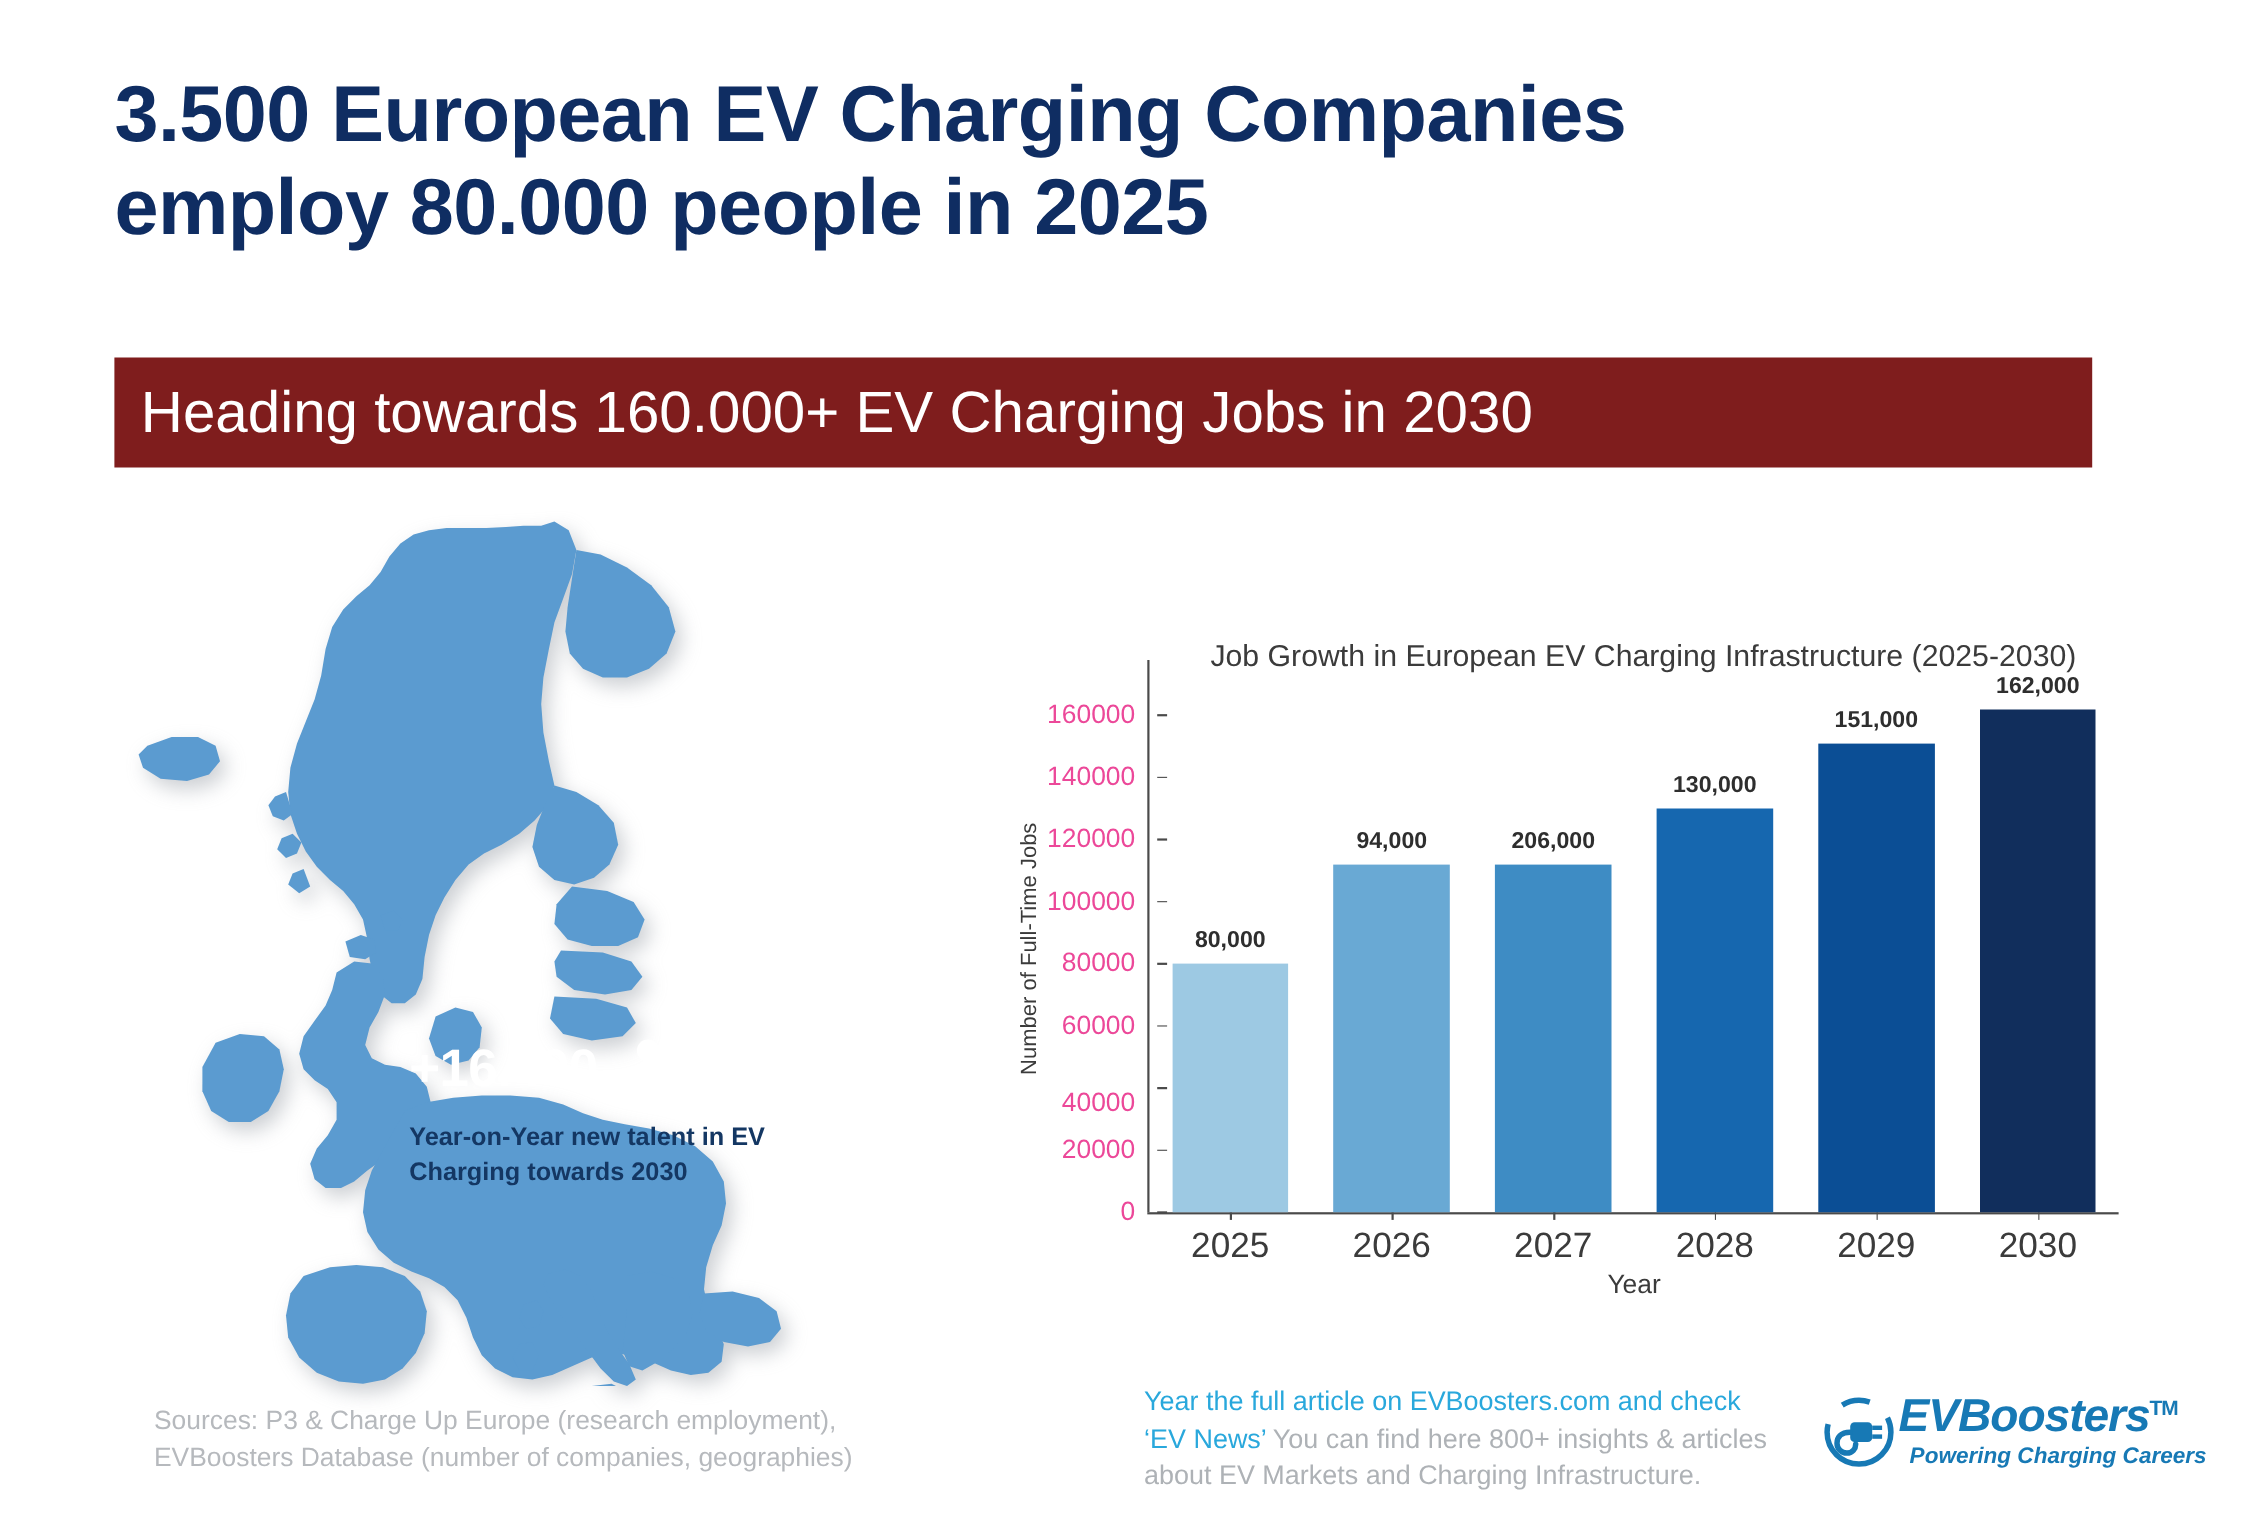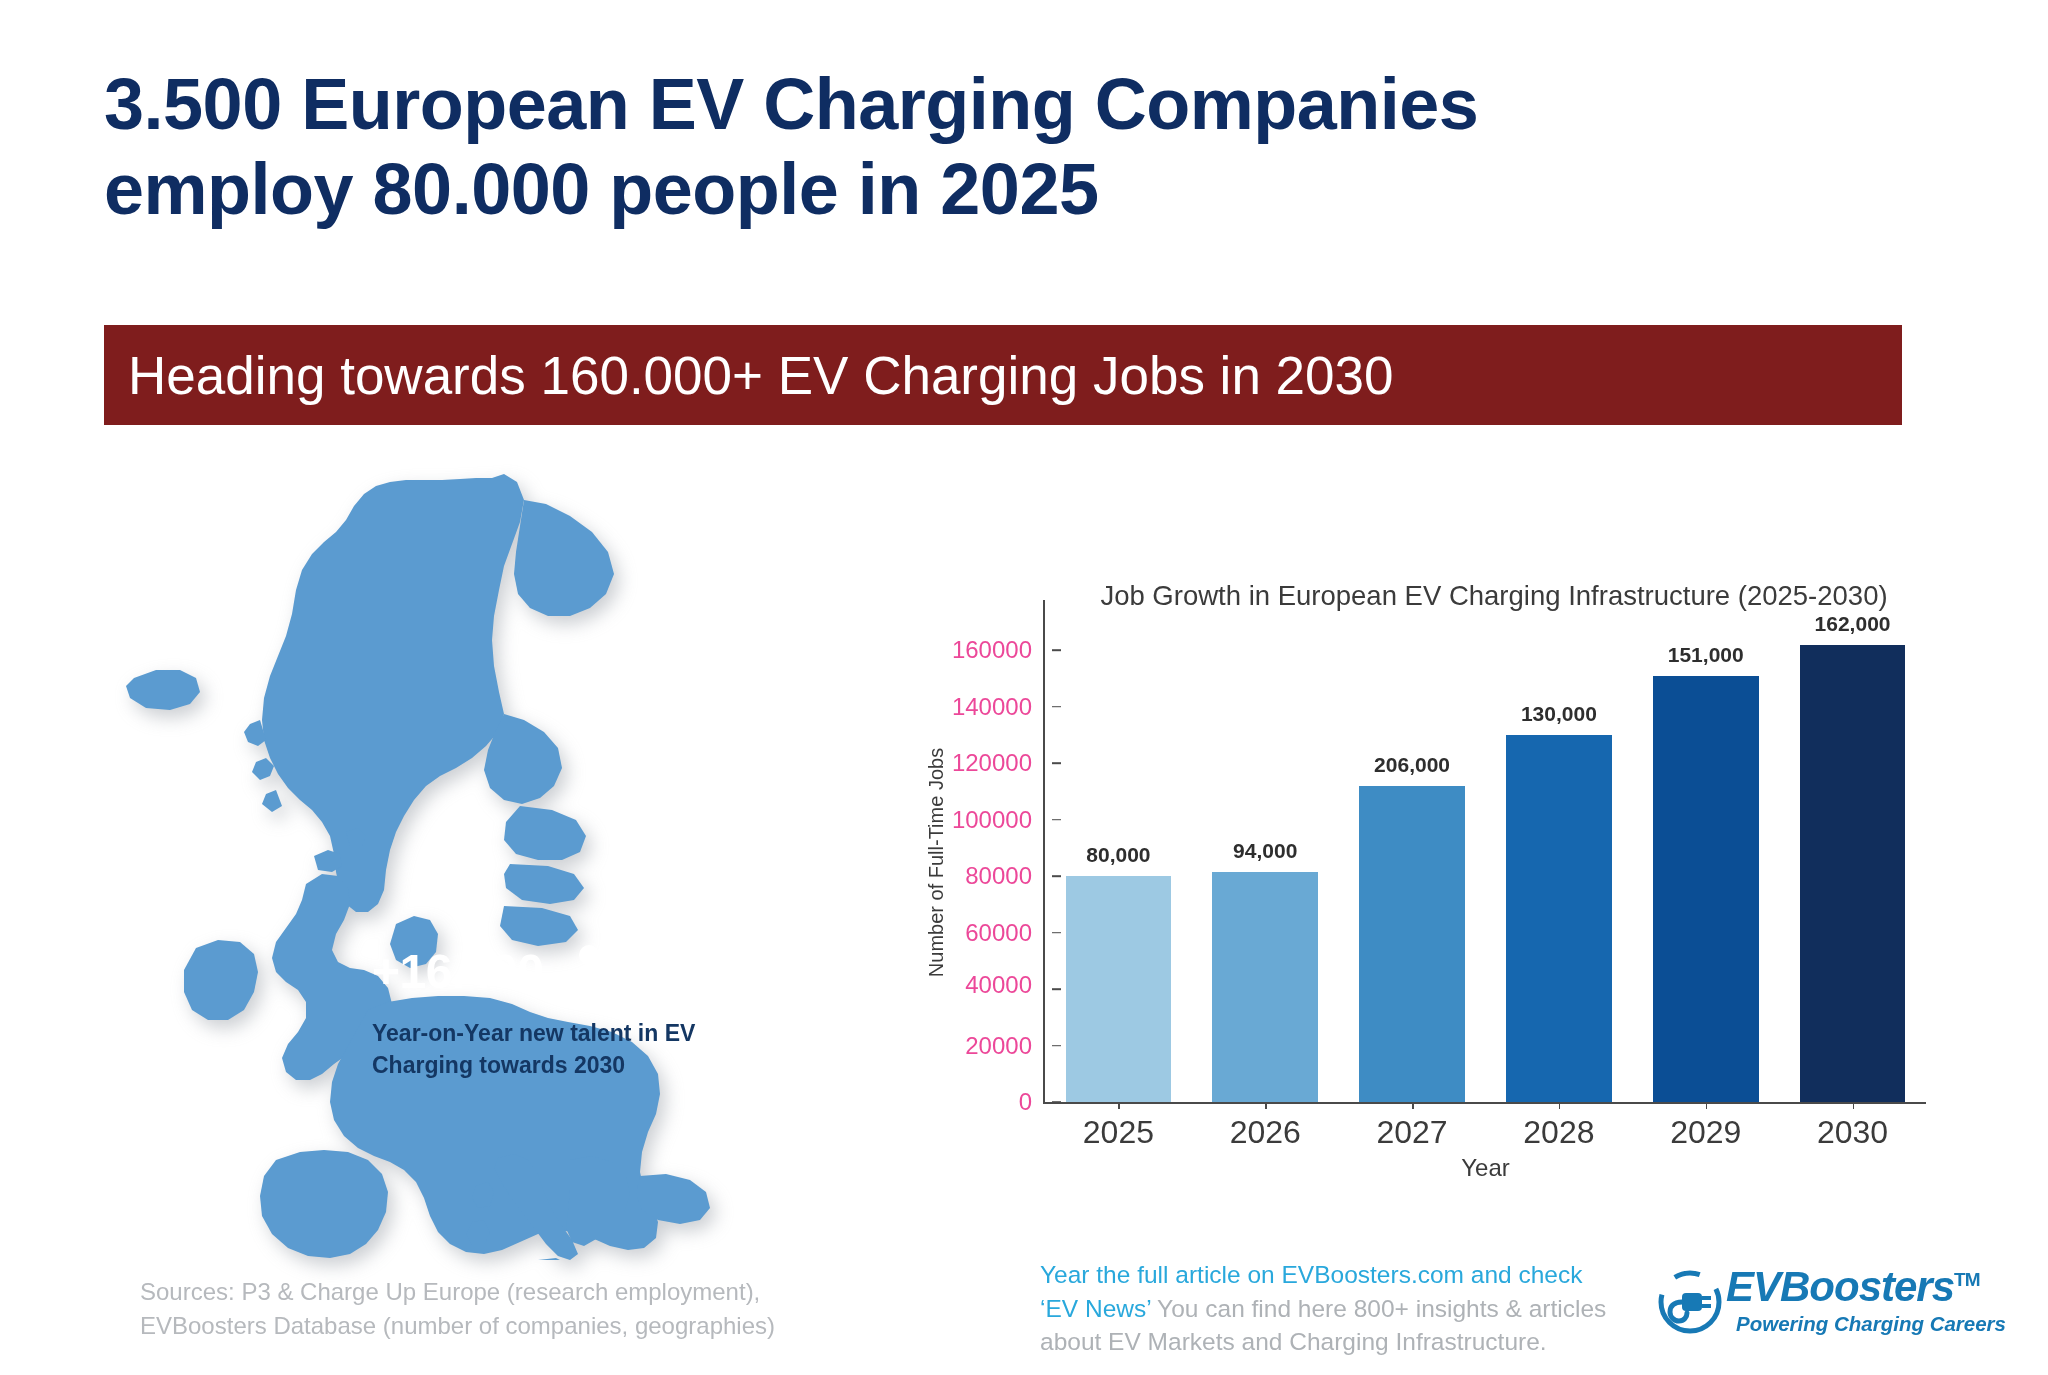--- a/index.html
+++ b/index.html
@@ -249,21 +249,21 @@
   <div id="plot-wrap">
     <div id="ylabel">
       <span>Number of Full-Time Jobs</span>
     </div>
 
     <div id="yticks">
         <div class="ytick" style="top: 480px;">0</div>
         <div class="ytick-mark" style="top: 480px;"></div>
         <div class="ytick" style="top: 423.529px;">20000</div>
         <div class="ytick-mark" style="top: 423.529px;"></div>
-        <div class="ytick" style="top: 363px; margin-left: 31px;">40000</div>
+        <div class="ytick" style="top: 381px; margin-left: 31px;">40000</div>
         <div class="ytick-mark" style="top: 367.059px;"></div>
         <div class="ytick" style="top: 310.588px;">60000</div>
         <div class="ytick-mark" style="top: 310.588px;"></div>
         <div class="ytick" style="top: 254.118px;">80000</div>
         <div class="ytick-mark" style="top: 254.118px;"></div>
         <div class="ytick" style="top: 197.647px;">100000</div>
         <div class="ytick-mark" style="top: 197.647px;"></div>
         <div class="ytick" style="top: 141.176px;">120000</div>
         <div class="ytick-mark" style="top: 141.176px;"></div>
         <div class="ytick" style="top: 84.7059px;">140000</div>
@@ -276,21 +276,21 @@
 
     <div id="bars">
         <div class="bar-slot">
           <div class="xtick-mark"></div>
           <div class="bar" title="2025: 80,000" style="height: 225.882px; background: rgb(157, 201, 227);">
             <div class="bar-label">80,000</div>
           </div>
         </div>
         <div class="bar-slot">
           <div class="xtick-mark"></div>
-          <div class="bar" title="2026: 94,000" style="height: 230px; background: rgb(105, 169, 212);">
+          <div class="bar" title="2026: 94,000" style="height: 316px; background: rgb(105, 169, 212);">
             <div class="bar-label">94,000</div>
           </div>
         </div>
         <div class="bar-slot">
           <div class="xtick-mark"></div>
           <div class="bar" title="2027: 112,000" style="height: 316.235px; background: rgb(62, 140, 196);">
             <div class="bar-label">206,000</div>
           </div>
         </div>
         <div class="bar-slot">

